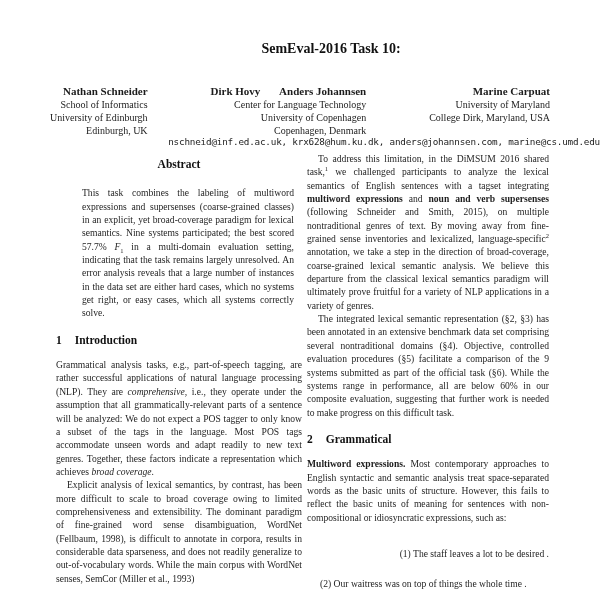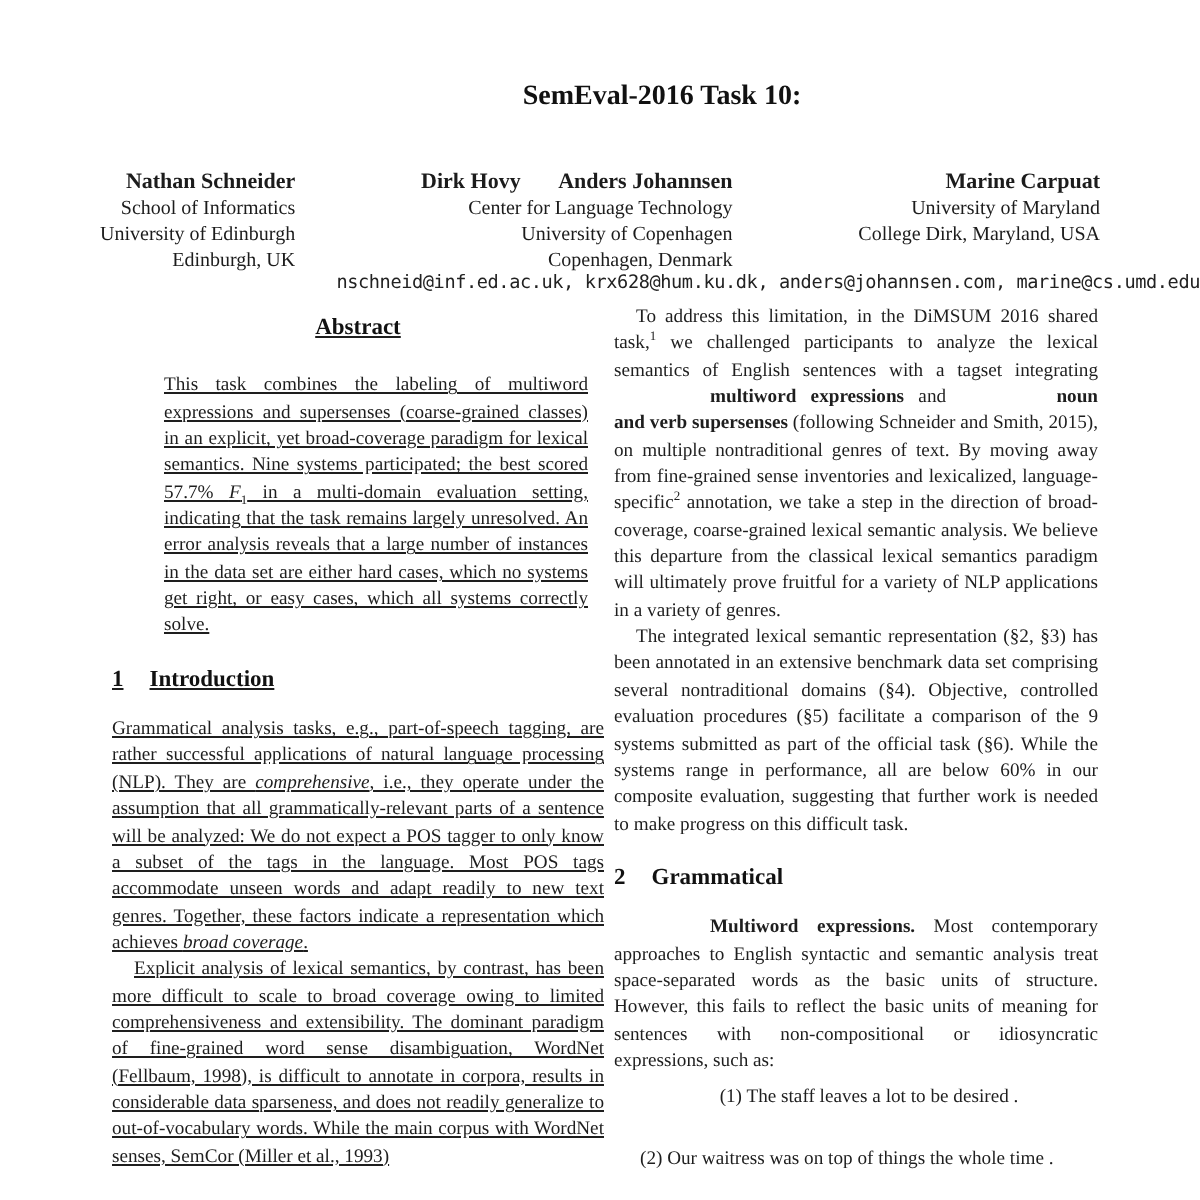--- a/index.html
+++ b/index.html
@@ -21,39 +21,39 @@
   .author-names{font-weight:bold;font-size:11px;line-height:14px;white-space:nowrap;}
   .author-names span + span{margin-left:16px;}
   .affil{font-size:10px;line-height:13px;white-space:nowrap;}
   .emails{
     position:absolute;left:0;top:136px;width:600px;text-align:right;
     font-family:"DejaVu Sans Mono", monospace;font-size:9.3px;color:#222;
     letter-spacing:-0.2px;
   }
   
   .col{position:absolute;overflow:hidden;}
-  #col-left{left:56px;top:156px;width:246px;height:444px;text-decoration:underline;}
+  #col-left{left:56px;top:156px;width:246px;height:444px;}
   #col-right{left:307px;top:152px;width:242px;height:448px;}
   .body-text{
     font-size:9.6px;line-height:13.35px;text-align:justify;color:#1e1e1e;
   }
   p{margin:0;}
   p.indent{text-indent:11px;}
   .abstract-head{
     text-align:center;font-weight:bold;font-size:11.5px;margin:2px 0 15px 0;color:#111;
   }
   .abstract-body{margin:0 8px 0 26px;}
   .sec-head{
     font-weight:bold;font-size:11.5px;color:#111;margin:14px 0 11px 0;
   }
   .sec-head .sec-num{margin-right:13px;}
-  .example{margin-top:5px;padding-left:13px;text-indent:0;text-align:center;}
+  .example{margin-top:23px;padding-left:13px;text-indent:0;text-align:right;}
   .example-clipped{margin-top:17px;padding-left:13px;text-align:left;}
   
-  .b{font-weight:bold;margin-left:48px;}
+  .b{font-weight:bold;}
   .i{font-style:italic;}
   .sup{vertical-align:super;font-size:6.5px;line-height:0;}
   .sub{vertical-align:sub;font-size:6.5px;line-height:0;}
 </style>
 </head>
 <body>
 
 <div id="page">
 
   <div class="title">

